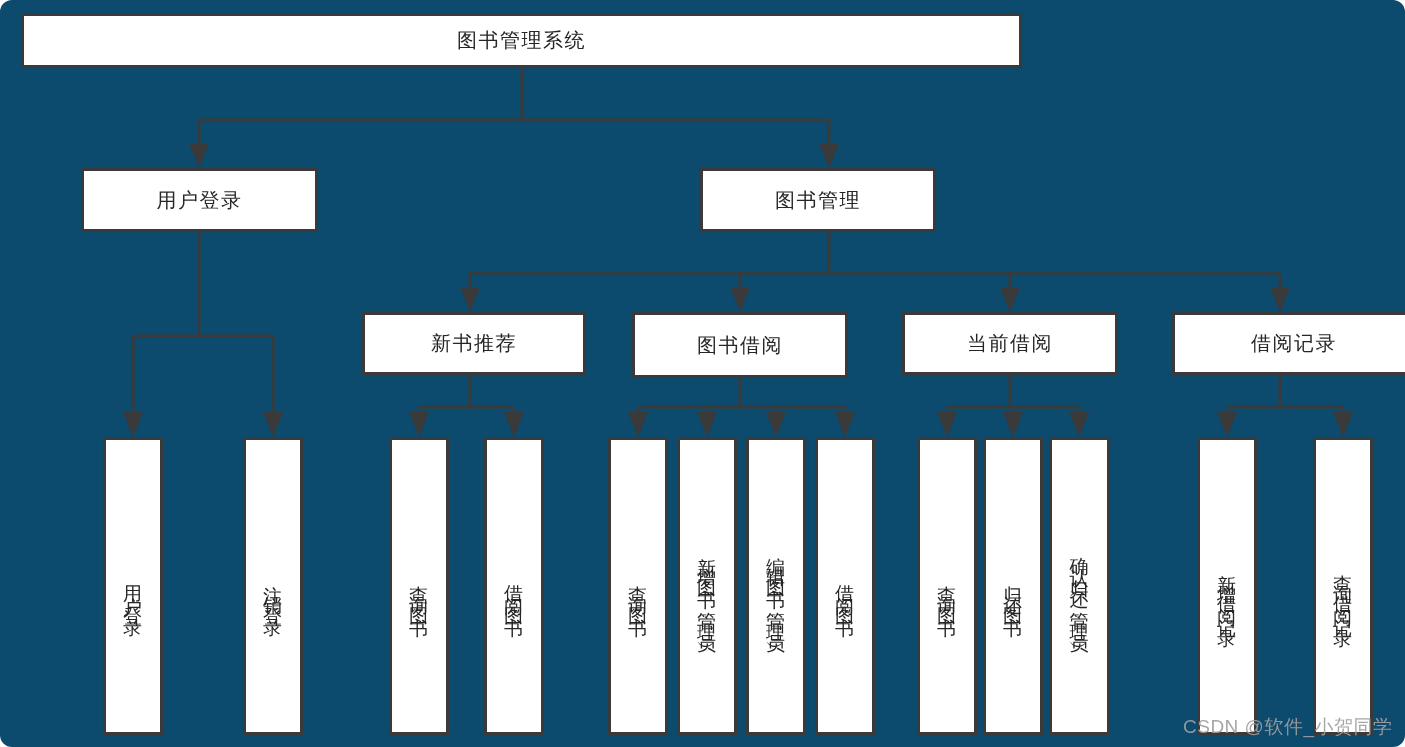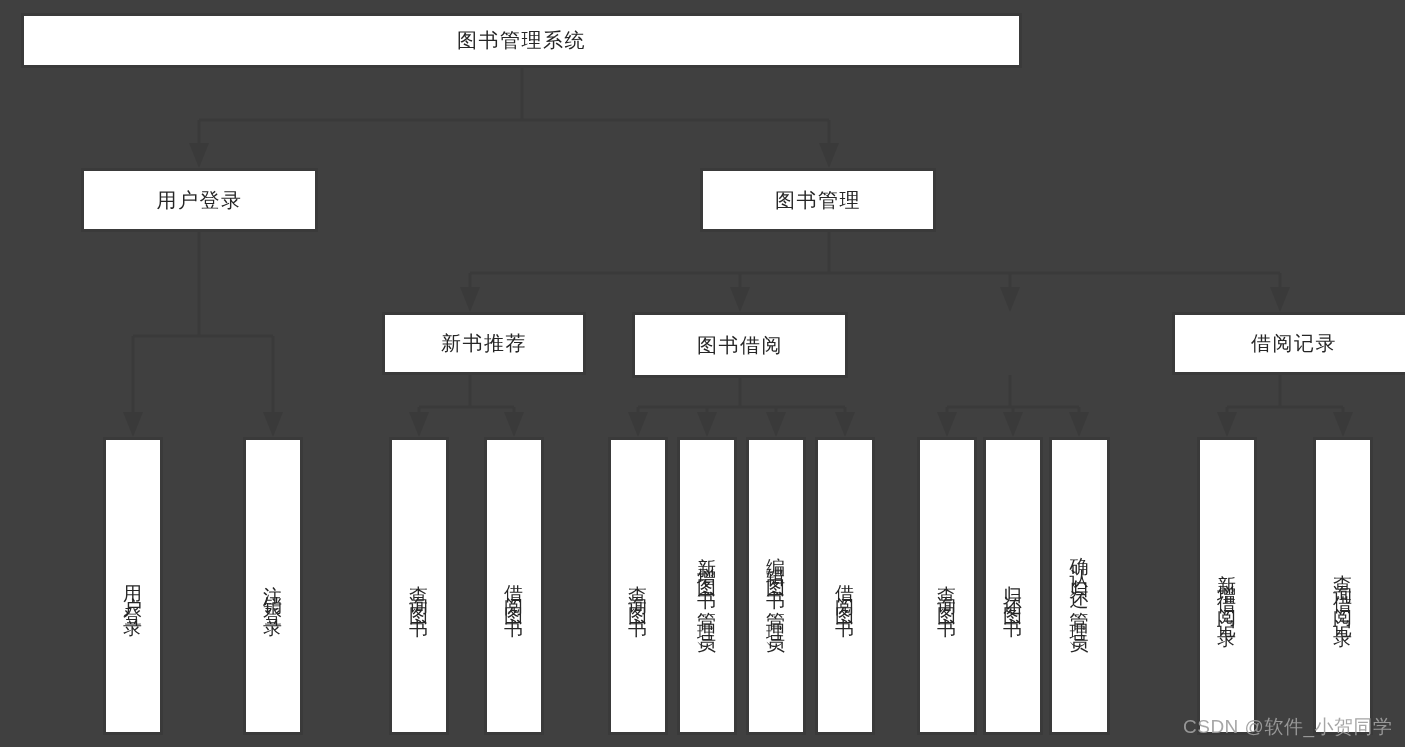--- a/index.html
+++ b/index.html
@@ -1,18 +1,18 @@
 <!DOCTYPE html>
 <html><head>
 <meta charset="utf-8">
 <style>
   html,body{margin:0;padding:0;background:#ffffff;}
   .canvas{
-    position:relative;width:1405px;height:747px;background:#404040;overflow:hidden;
-    font-family:"Liberation Sans","DejaVu Sans",sans-serif;color:#262626;
+    position:relative;width:1405px;height:747px;background:#0c4a6e;overflow:hidden;
+    font-family:"Liberation Sans","DejaVu Sans",sans-serif;color:#262626;border-radius:12px;
   }
   svg.wires{position:absolute;left:0;top:0;z-index:1;}
   .box{
     position:absolute;background:#ffffff;border:3px solid #3a3a3a;box-sizing:border-box;
     display:flex;align-items:center;justify-content:center;z-index:2;
   }
   .h .label{font-size:20px;letter-spacing:1.5px;white-space:nowrap;}
   .v .label{
     writing-mode:vertical-rl;text-orientation:mixed;
     font-size:19px;line-height:1;letter-spacing:11px;margin-bottom:-11px;white-space:nowrap;
@@ -71,25 +71,28 @@
     <span class="label">图书管理系统</span>
   </div>
 
   <div class="box h" style="left:81px;top:168px;width:237px;height:64px">
     <span class="label">用户登录</span>
   </div>
   <div class="box h" style="left:700px;top:168px;width:236px;height:64px">
     <span class="label">图书管理</span>
   </div>
 
-  <div class="box h" style="left:382px;top:312px;width:204px;height:63px">
+  <div class="box h" style="left:362px;top:312px;width:224px;height:63px">
     <span class="label">新书推荐</span>
   </div>
   <div class="box h" style="left:632px;top:312px;width:216px;height:66px">
     <span class="label">图书借阅</span>
+  </div>
+  <div class="box h" style="left:902px;top:312px;width:216px;height:63px">
+    <span class="label">当前借阅</span>
   </div>
   <div class="box h" style="left:1172px;top:312px;width:244px;height:63px">
     <span class="label">借阅记录</span>
   </div>
 
   <div class="box v" style="left:103px;top:437px;width:60px;height:298px">
     <span class="label">用户登录</span>
   </div>
   <div class="box v" style="left:243px;top:437px;width:60px;height:298px">
     <span class="label">注销登录</span>

